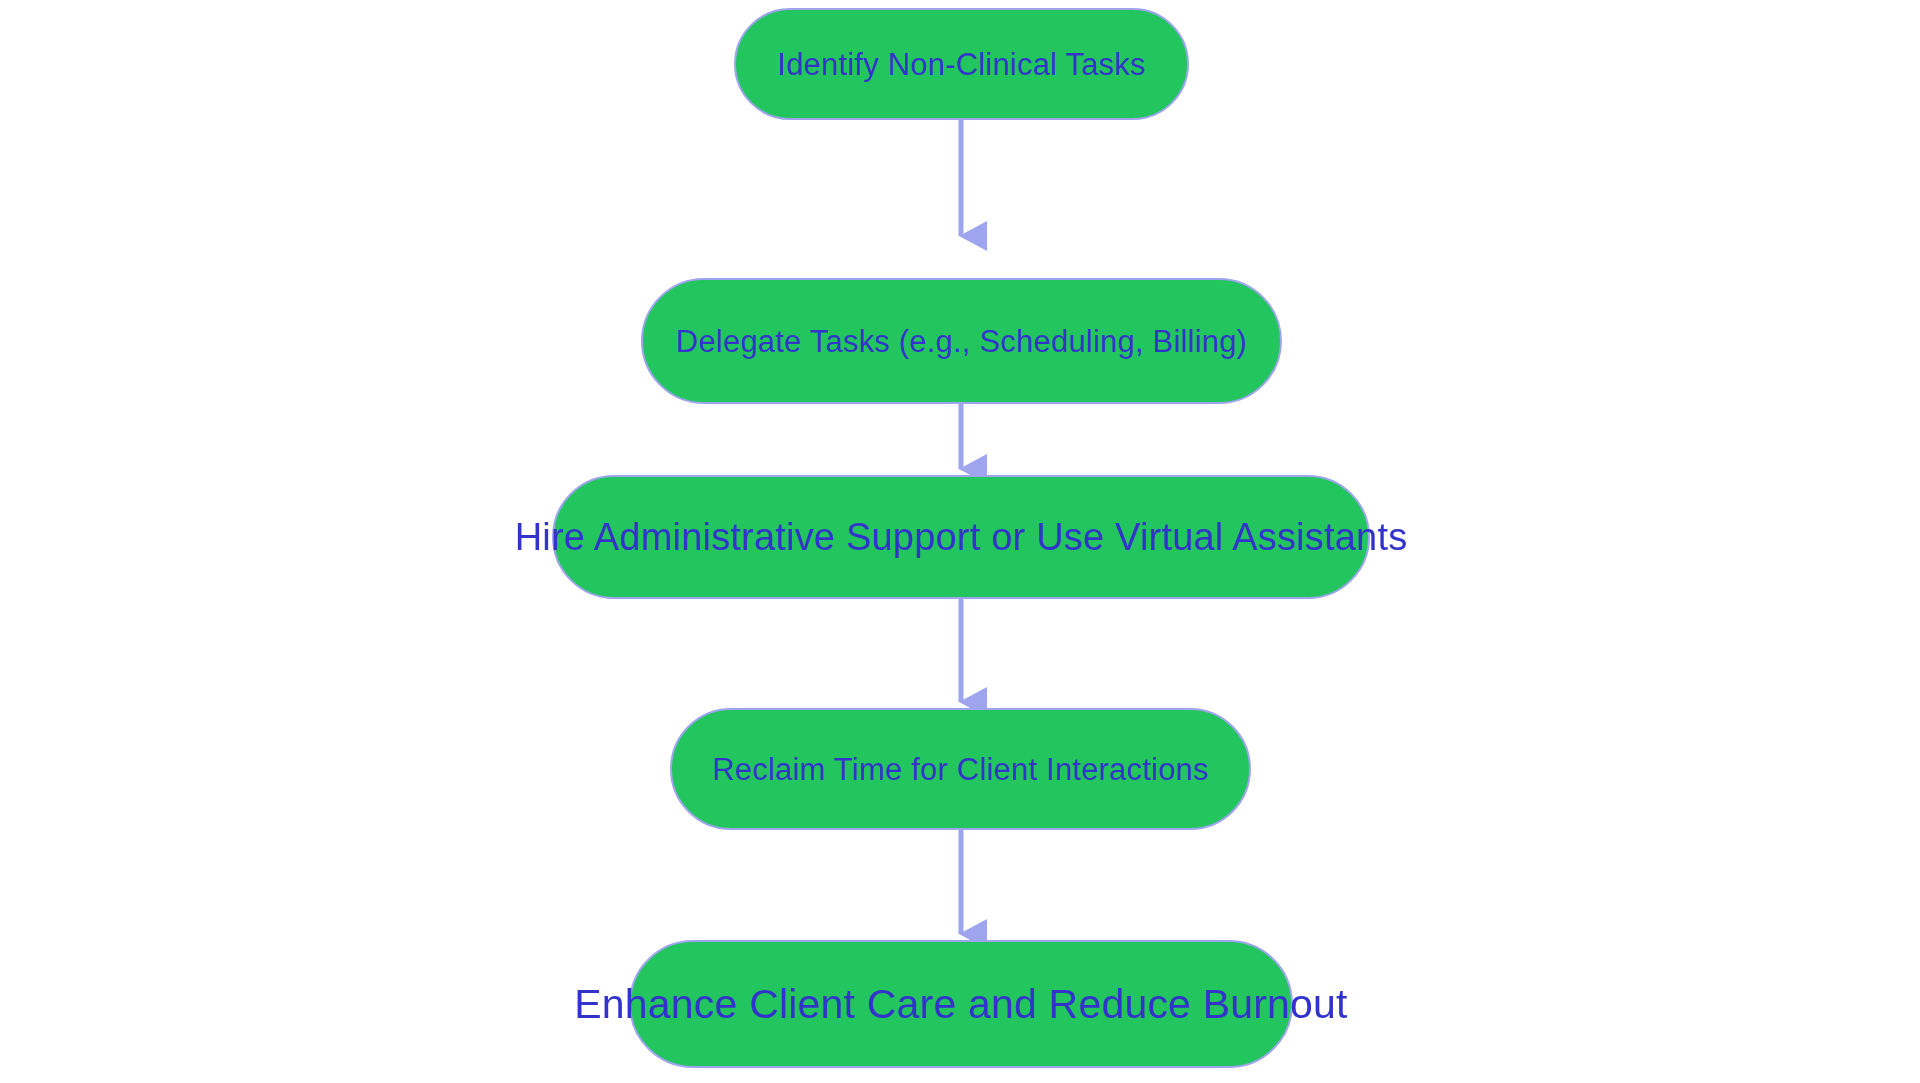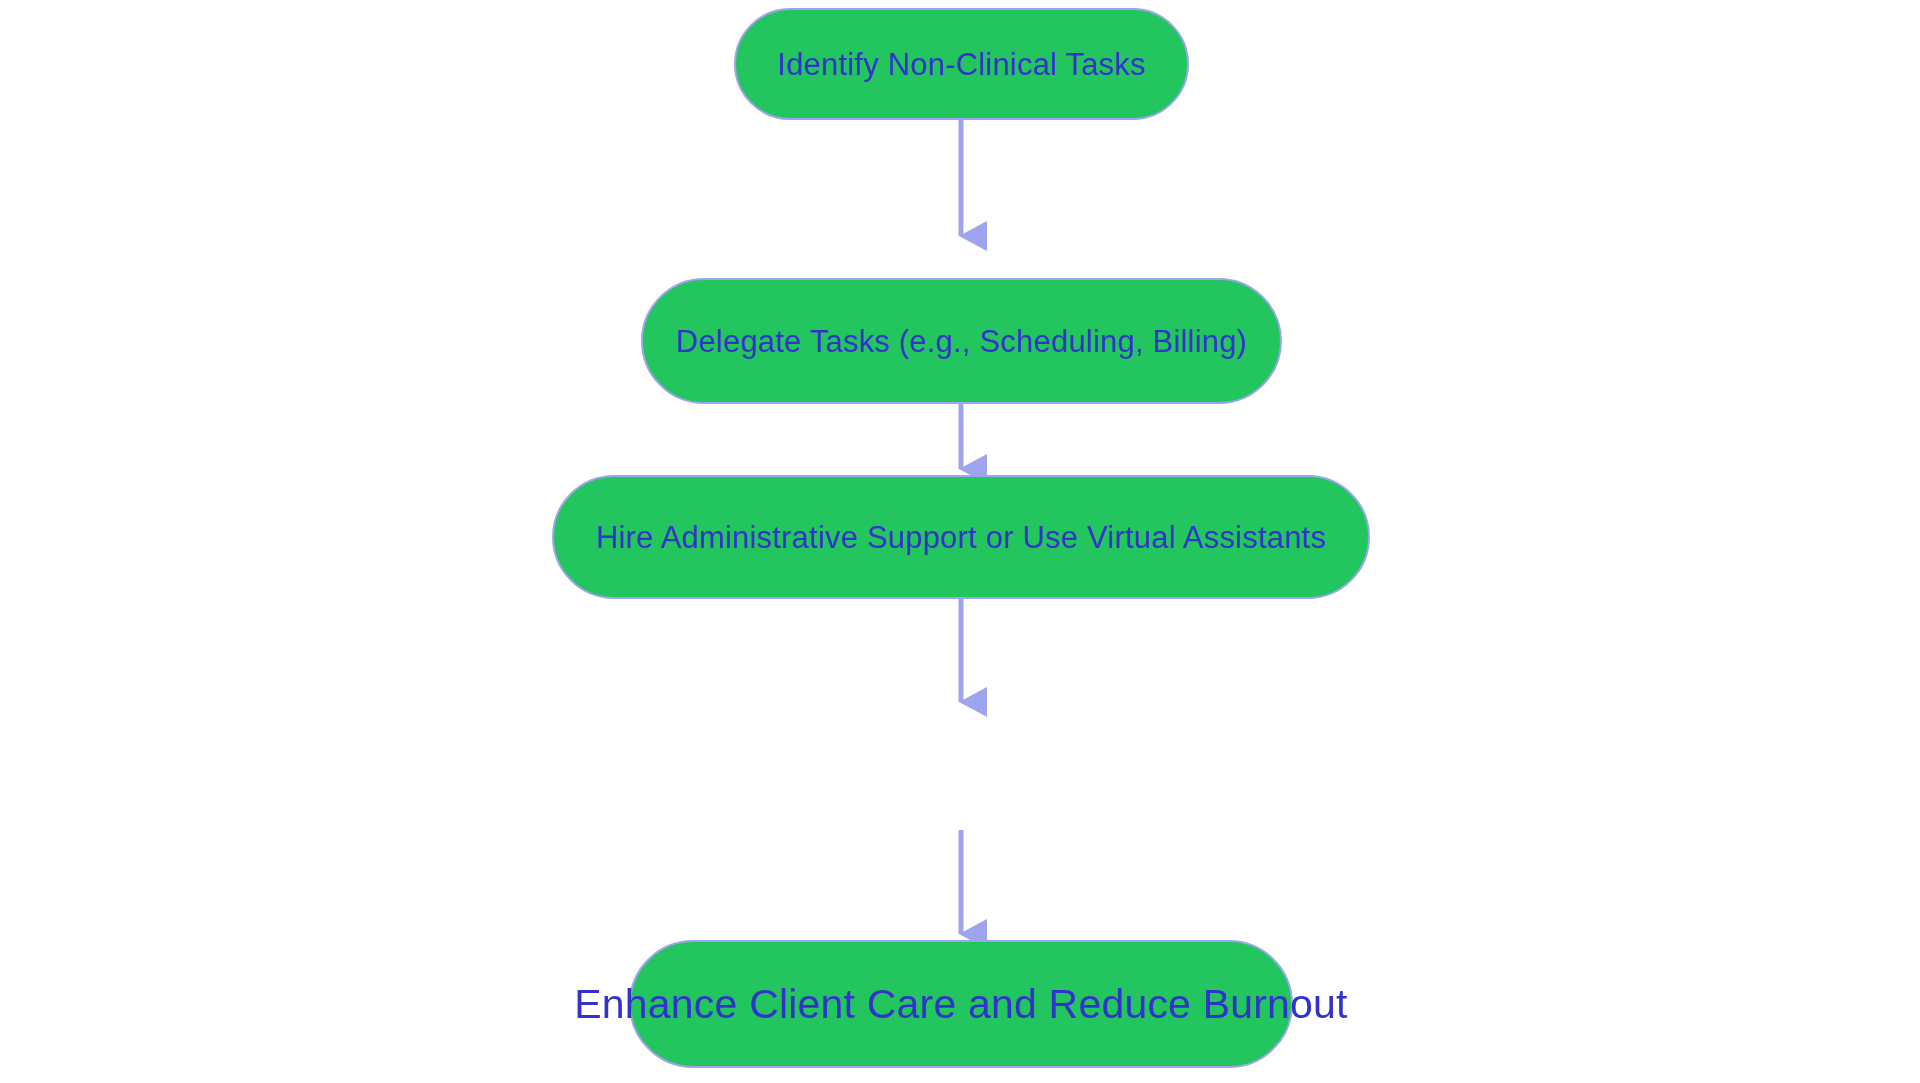--- a/index.html
+++ b/index.html
@@ -51,21 +51,21 @@
   #node-2 {
     left: 641px;  top: 242px;
     width: 641px; height: 126px;
     font-size: 31px;
     border-radius: 63px;
     margin-top: 36px;
   }
   #node-3 {
     left: 552px;  top: 475px;
     width: 818px; height: 124px;
-    font-size: 31px;
+    font-size: 38px;
     border-radius: 62px;
   }
   #node-4 {
     left: 670px;  top: 708px;
     width: 581px; height: 122px;
     font-size: 31px;
     border-radius: 61px;
   }
   #node-5 {
     left: 629px;  top: 940px;
@@ -109,18 +109,21 @@
   </div>
 
   <div class="flow-node" id="node-2">
     <span class="node-label">Delegate Tasks (e.g., Scheduling, Billing)</span>
   </div>
 
   <div class="flow-node" id="node-3">
     <span class="node-label">Hire Administrative Support or Use Virtual Assistants</span>
   </div>
 
+  <div class="flow-node" id="node-4">
+    <span class="node-label">Reclaim Time for Client Interactions</span>
+  </div>
 
   <div class="flow-node" id="node-5">
     <span class="node-label">Enhance Client Care and Reduce Burnout</span>
   </div>
 
 </div>
 
 </body></html>

